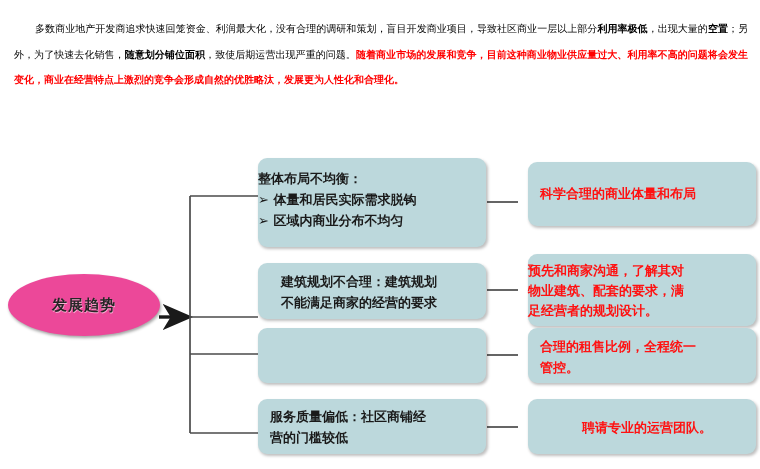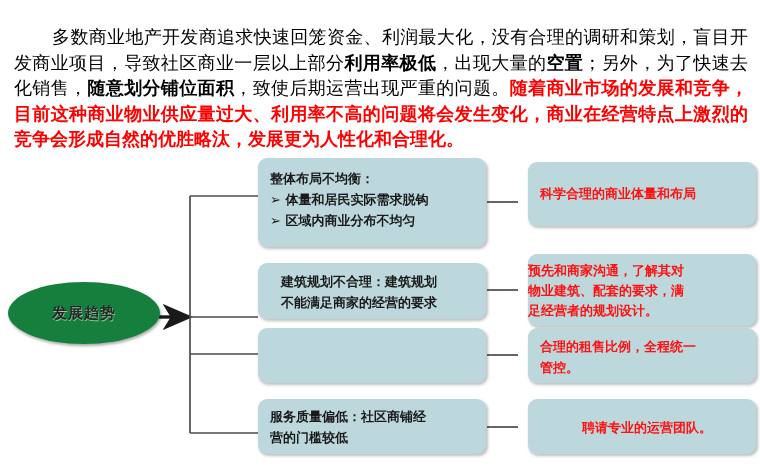--- a/index.html
+++ b/index.html
@@ -10,41 +10,41 @@
     overflow:hidden;
     position:relative;
   }
   #root{position:relative;width:760px;height:469px;}
 
   
   .para{
     position:absolute;
     left:14px; top:6px;
     width:734px;
-    font-size:18px;
+    font-size:10px;
     line-height:25.6px;
     color:#000;
     text-align:justify;
     text-justify:inter-ideograph;
     letter-spacing:0px;
   }
   .para .ind{display:inline-block;width:2.1em;}
   .para .b{font-weight:bold;}
   .para .red{color:#ff0000;font-weight:bold;}
 
   
   .diagram{position:absolute;left:0;top:140px;width:760px;height:329px;}
 
   
   .ellipse{
     position:absolute;
-    left:8px; top:142px;
+    left:8px; top:134px;
     width:152px; height:62px;
     border-radius:50%;
-    background:#15803d;
+    background:#ec4899;
     box-shadow:1px 2px 3px rgba(0,0,0,.35);
     display:flex;align-items:center;justify-content:center;
   }
   .ellipse span{
     font-size:15px;font-weight:bold;color:#262626;
     letter-spacing:1px;
     text-shadow:0.6px 0.6px 0 rgba(255,255,255,.55);
   }
 
   
@@ -104,21 +104,21 @@
       <line x1="487" y1="150" x2="518" y2="150" stroke="#4a4a4a" stroke-width="1.7"></line>
       <line x1="487" y1="215" x2="518" y2="215" stroke="#4a4a4a" stroke-width="1.7"></line>
       <line x1="487" y1="287" x2="518" y2="287" stroke="#4a4a4a" stroke-width="1.7"></line>
     </svg>
 
     <div class="ellipse">
       <span>发展趋势</span>
     </div>
 
     <div class="box L" style="top:18px;height:89px;"></div>
-    <div class="boxtext L bold" style="top:28px;padding:0 12px;">整体布局不均衡：
+    <div class="boxtext L bold" style="top:28px;padding:0 0;">整体布局不均衡：
 ➢ 体量和居民实际需求脱钩
 ➢ 区域内商业分布不均匀</div>
 
     <div class="box R" style="top:22px;height:64px;"></div>
     <div class="boxtext R red" style="top:43px;padding:0 12px;">科学合理的商业体量和布局</div>
 
     <div class="box L" style="top:123px;height:56px;"></div>
     <div class="boxtext L bold" style="top:131px;padding:0 23px;">建筑规划不合理：建筑规划
 不能满足商家的经营的要求</div>
 

